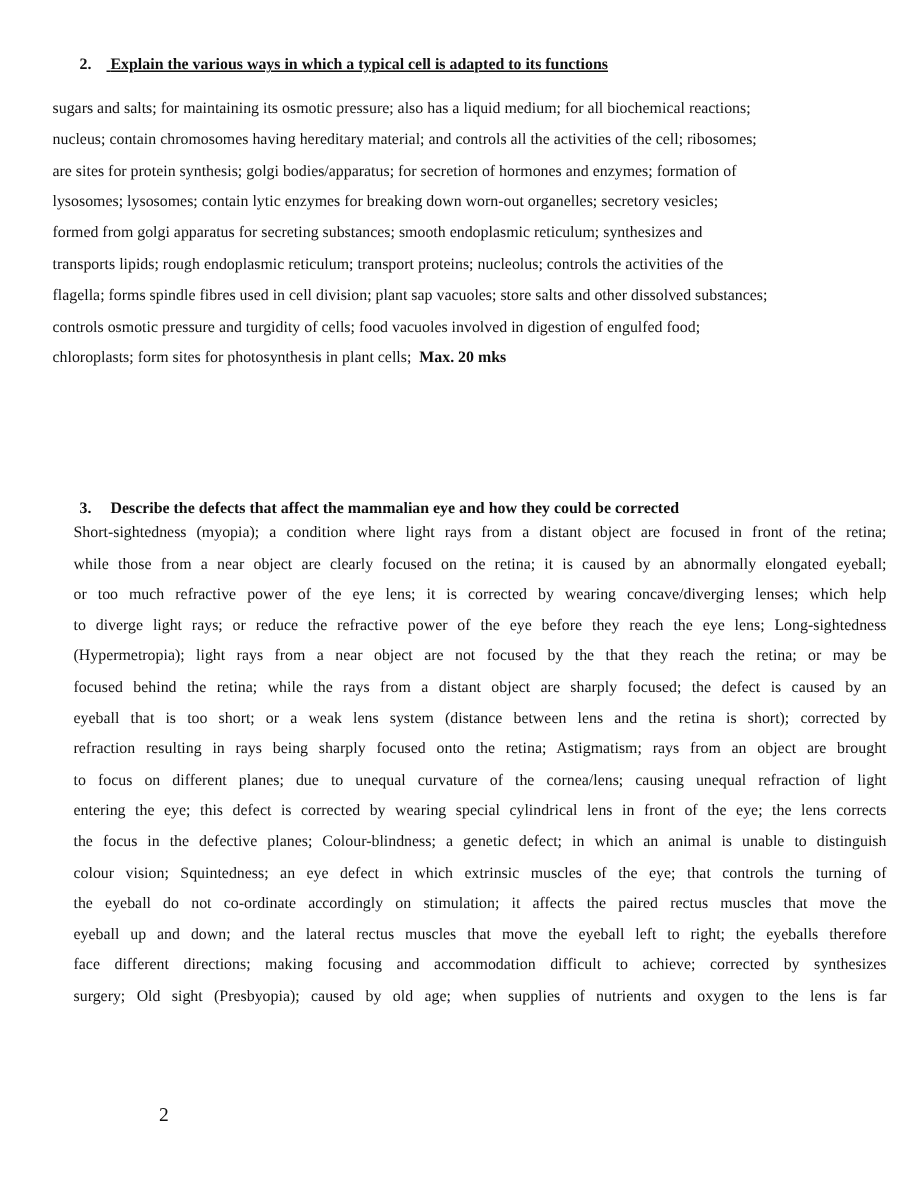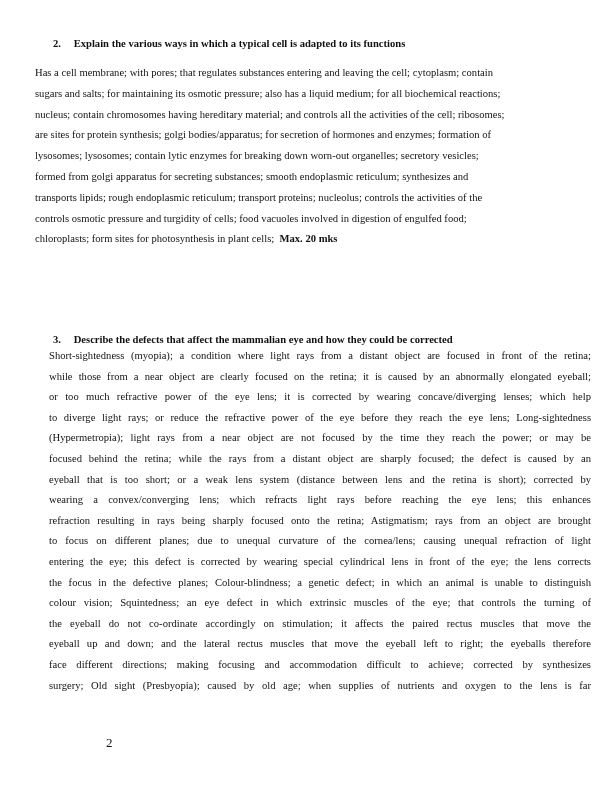--- a/index.html
+++ b/index.html
@@ -9,54 +9,53 @@
   .heading .num { display: inline-block; width: 18px; }
   .para { position: absolute; font-size: 10.6px; line-height: 20.8px; margin: 0; }
   .line { display: block; white-space: nowrap; }
   .just { display: block; text-align: justify; text-align-last: justify; white-space: normal; }
   .bold { font-weight: bold; }
   .page-num { position: absolute; left: 106px; top: 735px; font-size: 13px; }
 </style>
 </head>
 <body>
 
-<div class="heading" style="left:53px; top:38px;">
+<div class="heading" style="left:53px; top:38px;text-decoration:underline;">
   <span class="num">2.</span>
   <span>Explain the various ways in which a typical cell is adapted to its functions</span>
 </div>
 
 <div class="para" style="left:35px; top:63px; width:556px;">
-  <span class="line">Has a cell membrane; with pores; that regulates substances entering and leaving the cell; cytoplasm; contain</span>
   <span class="line">sugars and salts; for maintaining its osmotic pressure; also has a liquid medium; for all biochemical reactions;</span>
   <span class="line">nucleus; contain chromosomes having hereditary material; and controls all the activities of the cell; ribosomes;</span>
   <span class="line">are sites for protein synthesis; golgi bodies/apparatus; for secretion of hormones and enzymes; formation of</span>
   <span class="line">lysosomes; lysosomes; contain lytic enzymes for breaking down worn-out organelles; secretory vesicles;</span>
   <span class="line">formed from golgi apparatus for secreting substances; smooth endoplasmic reticulum; synthesizes and</span>
   <span class="line">transports lipids; rough endoplasmic reticulum; transport proteins; nucleolus; controls the activities of the</span>
+  <span class="line">flagella; forms spindle fibres used in cell division; plant sap vacuoles; store salts and other dissolved substances;</span>
   <span class="line">controls osmotic pressure and turgidity of cells; food vacuoles involved in digestion of engulfed food;</span>
   <span class="line">
     <span>chloroplasts; form sites for photosynthesis in plant cells;</span>&nbsp;
     <span class="bold">Max. 20 mks</span>
   </span>
 </div>
 
 <div class="heading" style="left:53px; top:314px;margin-top:20px;">
   <span class="num">3.</span>
   <span>Describe the defects that affect the mammalian eye and how they could be corrected</span>
 </div>
 
 <div class="para" style="left:49px; top:346px; width:542px; line-height:20.6px;">
   <span class="just">Short-sightedness (myopia); a condition where light rays from a distant object are focused in front of the retina;</span>
   <span class="just">while those from a near object are clearly focused on the retina; it is caused by an abnormally elongated eyeball;</span>
   <span class="just">or too much refractive power of the eye lens; it is corrected by wearing concave/diverging lenses; which help</span>
   <span class="just">to diverge light rays; or reduce the refractive power of the eye before they reach the eye lens; Long-sightedness</span>
-  <span class="just">(Hypermetropia); light rays from a near object are not focused by the time they reach the power; or may be</span>
+  <span class="just">(Hypermetropia); light rays from a near object are not focused by the that they reach the retina; or may be</span>
   <span class="just">focused behind the retina; while the rays from a distant object are sharply focused; the defect is caused by an</span>
   <span class="just">eyeball that is too short; or a weak lens system (distance between lens and the retina is short); corrected by</span>
-  <span class="just">wearing a convex/converging lens; which refracts light rays before reaching the eye lens; this enhances</span>
   <span class="just">refraction resulting in rays being sharply focused onto the retina; Astigmatism; rays from an object are brought</span>
   <span class="just">to focus on different planes; due to unequal curvature of the cornea/lens; causing unequal refraction of light</span>
   <span class="just">entering the eye; this defect is corrected by wearing special cylindrical lens in front of the eye; the lens corrects</span>
   <span class="just">the focus in the defective planes; Colour-blindness; a genetic defect; in which an animal is unable to distinguish</span>
   <span class="just">colour vision; Squintedness; an eye defect in which extrinsic muscles of the eye; that controls the turning of</span>
   <span class="just">the eyeball do not co-ordinate accordingly on stimulation; it affects the paired rectus muscles that move the</span>
   <span class="just">eyeball up and down; and the lateral rectus muscles that move the eyeball left to right; the eyeballs therefore</span>
   <span class="just">face different directions; making focusing and accommodation difficult to achieve; corrected by synthesizes</span>
   <span class="just">surgery; Old sight (Presbyopia); caused by old age; when supplies of nutrients and oxygen to the lens is far</span>
 </div>

